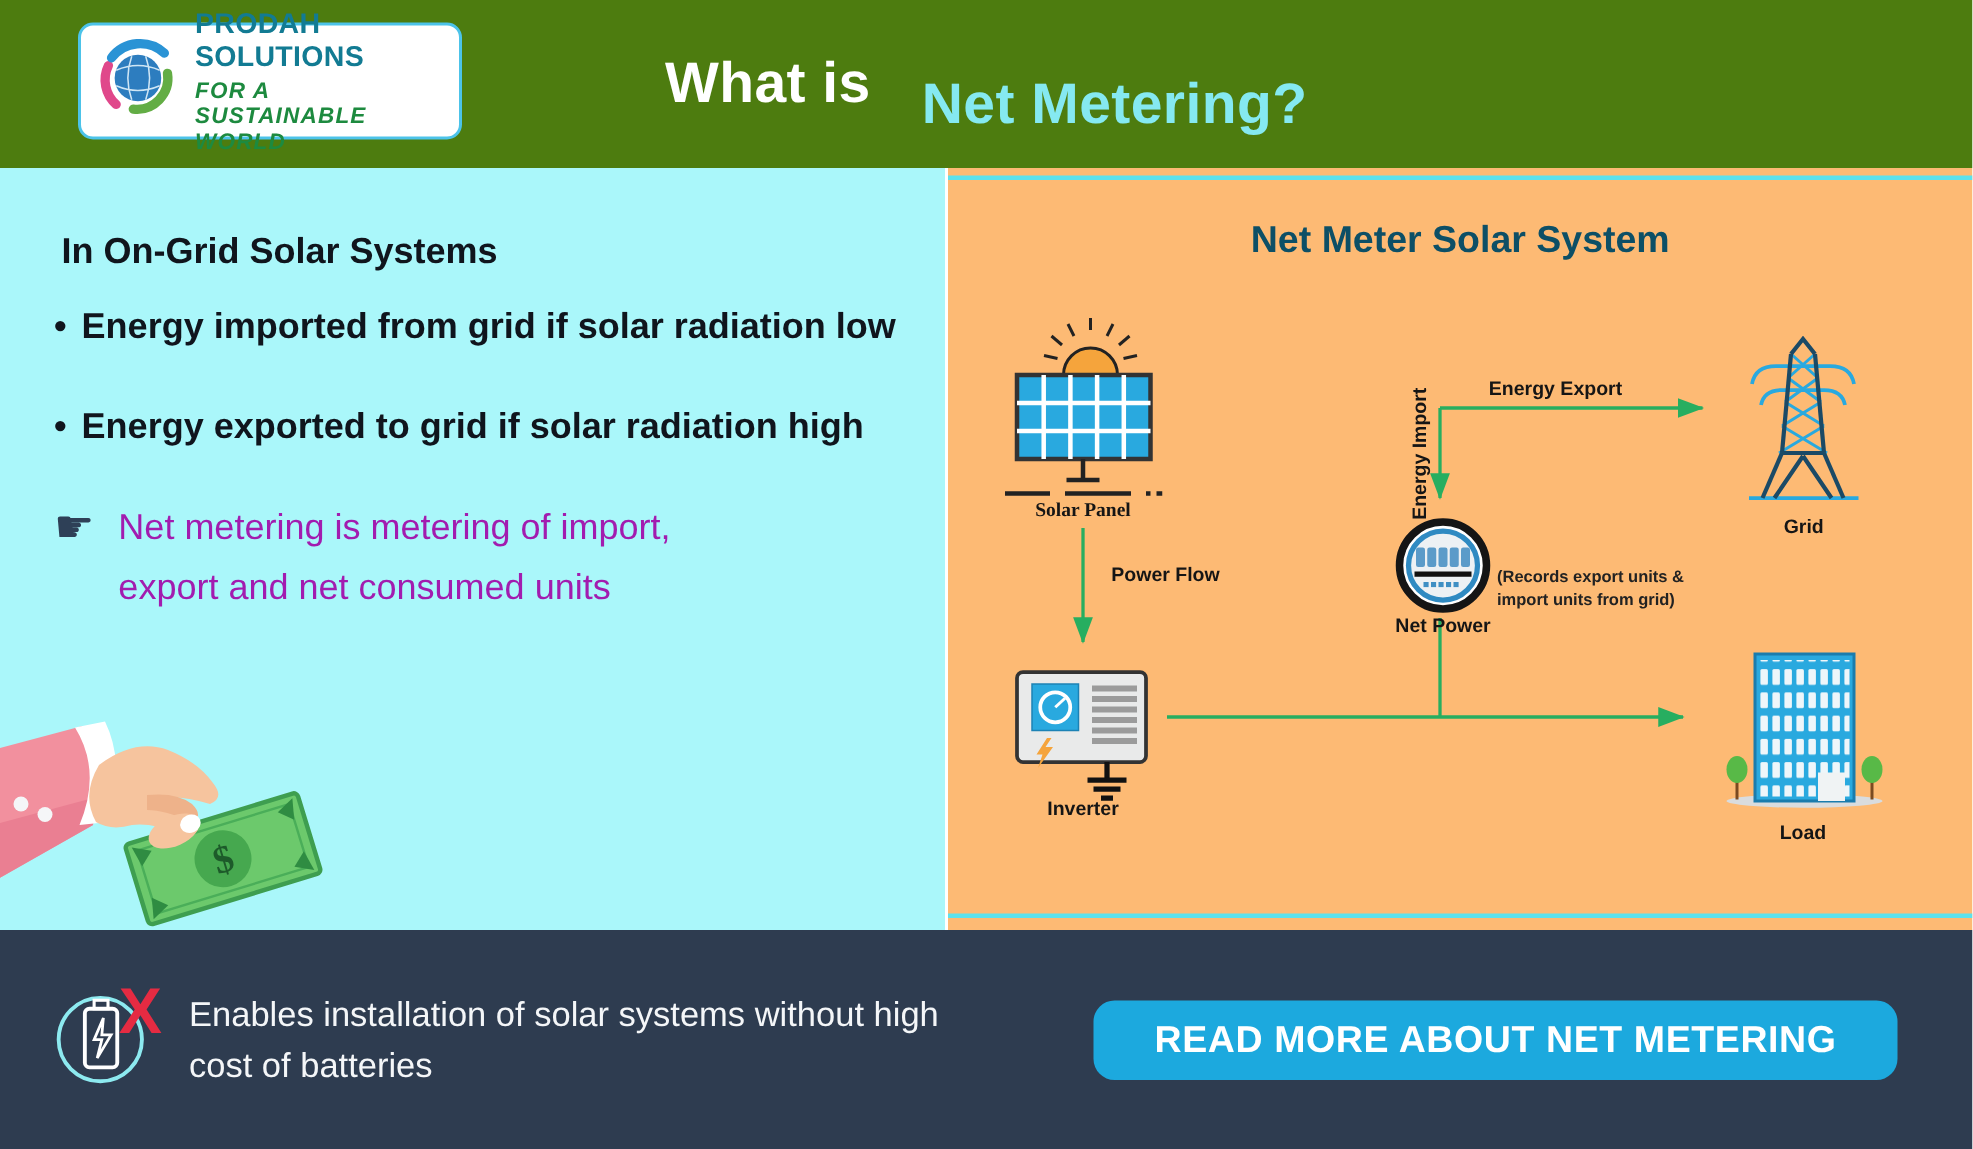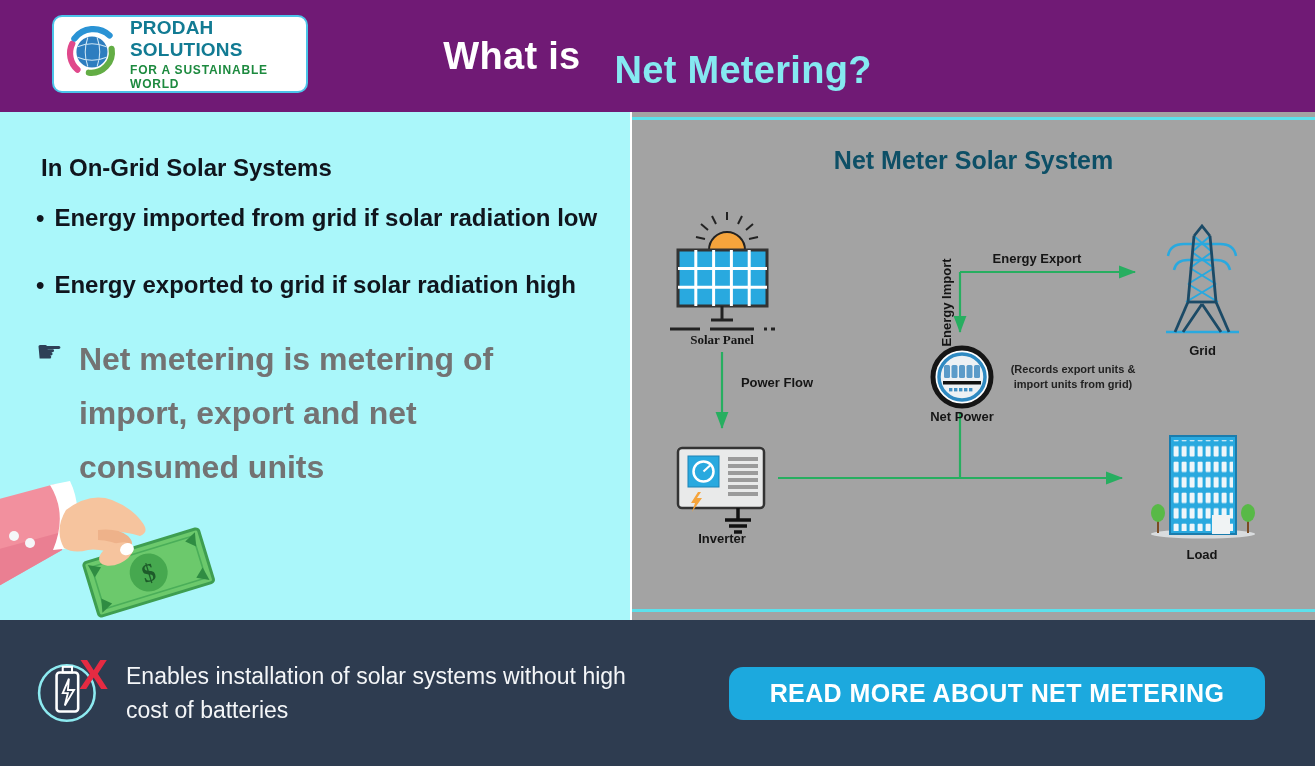--- a/index.html
+++ b/index.html
@@ -1,55 +1,55 @@
 <!DOCTYPE html>
 <html><head>
 <meta charset="utf-8">
 <style>
   * { margin:0; padding:0; box-sizing:border-box; }
   html,body { width:1315px; height:766px; overflow:hidden; }
   body { font-family:"Liberation Sans", sans-serif; background:#fff; }
 
   
-  .header { position:relative; height:112px; background:#701a75; }
+  .header { position:relative; height:112px; background:#4d7c0f; }
   .logo-card {
     position:absolute; left:52px; top:15px; width:256px; height:78px;
     background:#fff; border:2px solid #4cc3e9; border-radius:10px;
     display:flex; align-items:center; padding:8px 10px; gap:8px;
   }
   .logo-text-name { font-size:19px; font-weight:bold; color:#127b93; letter-spacing:.2px; }
-  .logo-text-tag  { font-size:12px; font-weight:bold; color:#1d8a3f; letter-spacing:.8px; margin-top:2px; }
+  .logo-text-tag  { font-size:15px; font-weight:bold; color:#1d8a3f; letter-spacing:.8px; margin-top:2px;font-style:italic; }
   .header-title {
     position:absolute; left:0; right:0; top:0; height:112px;
     display:flex; align-items:center; justify-content:center;
     font-size:38px; font-weight:bold; color:#fff; letter-spacing:.3px;gap:23px;
   }
   .header-title .hl { color:#85e9f1; margin-left:11px;margin-top:28px; }
 
   
   .main { display:flex; height:508px; background:#fff; }
   .left-panel { position:relative; width:630px; background:#aaf7fa; padding:42px 0 0 36px; }
   .left-heading { font-size:24px; font-weight:bold; color:#10151d; padding-left:5px; margin-bottom:16px; }
   .bullet { display:flex; font-size:24px; font-weight:bold; color:#10151d; line-height:1.7; width:565px; margin-bottom:26px; }
   .bullet .dot { margin-right:10px; }
   .pointer-row { display:flex; width:520px; margin-top:4px; }
   .pointer-glyph { font-size:30px; color:#2e4057; line-height:1.35; margin-right:16px; }
-  .pointer-text { font-size:32px; font-weight:bold; color:#737373; line-height:1.7; width:440px; }
+  .pointer-text { font-size:24px; font-weight:normal; color:#a21caf; line-height:1.7; width:440px; }
   .money-illustration { position:absolute; left:0; bottom:0; width:245px; height:150px; }
 
-  .right-panel { position:relative; flex:1; margin-left:2px; background:#a3a3a3; }
+  .right-panel { position:relative; flex:1; margin-left:2px; background:#fdba74; }
   .hairline { position:absolute; left:0; right:0; height:3px; background:#5ce1ec; }
   .hairline.top { top:5px; } .hairline.bottom { bottom:8px; }
 
   .diagram { position:absolute; inset:0; }
   .diagram-title { position:absolute; top:34px; left:0; right:0; text-align:center;
     font-size:25px; font-weight:bold; color:#0d4f66; }
   .dg-abs { position:absolute; }
   .dg-label { position:absolute; font-size:13px; font-weight:bold; color:#151515; text-align:center; }
-  .dg-note  { position:absolute; font-size:11px; font-weight:bold; color:#222; text-align:center; line-height:1.35; }
+  .dg-note  { position:absolute; font-size:11px; font-weight:bold; color:#222; text-align:left; line-height:1.35;margin-top:16px; }
   .rot-label { transform:rotate(-90deg); }
   .connectors { position:absolute; inset:0; pointer-events:none; }
 
   
   .footer { height:146px; background:#2e3c50; display:flex; align-items:center; padding:0 50px 0 36px; }
   .footer-note { margin-left:18px; font-size:23px; font-weight:500; color:#f4f6f8; line-height:1.5; width:545px; }
   .cta-button {
     margin-left:auto; width:536px; height:53px; border:none; border-radius:14px;
     background:#1ca9de; color:#fff; font-family:"Liberation Sans", sans-serif;
     font-size:25px; font-weight:bold; letter-spacing:.4px; cursor:pointer;

